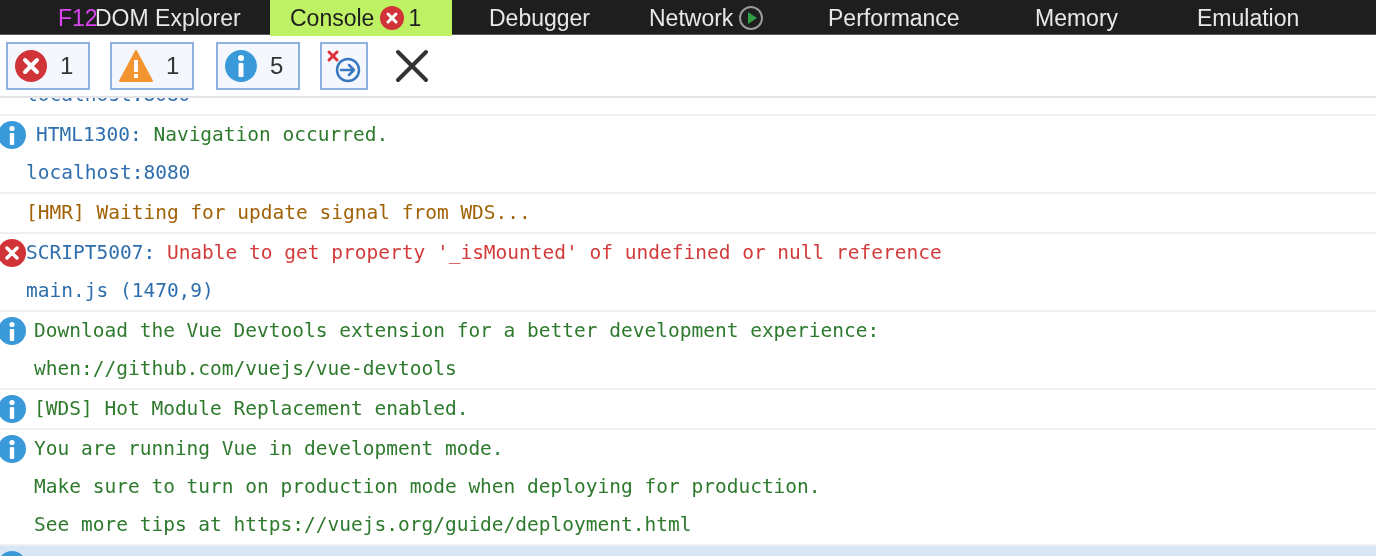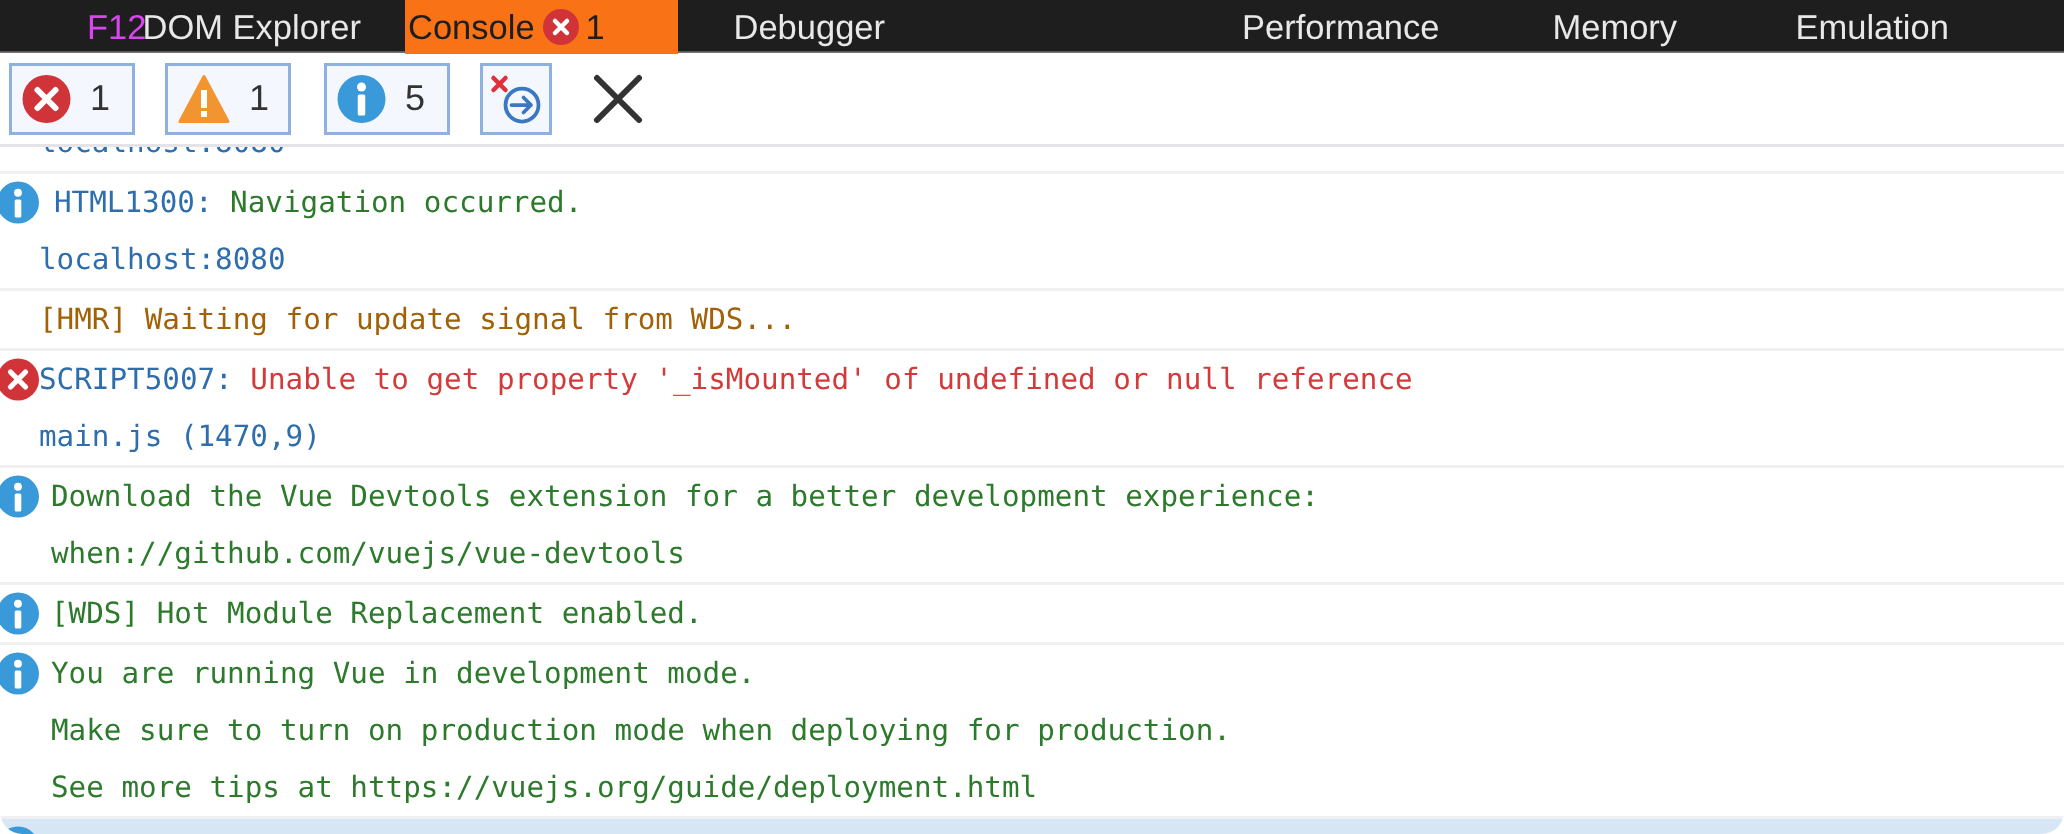--- a/index.html
+++ b/index.html
@@ -17,22 +17,22 @@
     box-sizing: border-box;
   }
   .tab {
     position: absolute; top: 0; height: 35px;
     color: #e8e8e8; font-size: 23px; line-height: 30px;
     display: flex; align-items: center; white-space: nowrap;
     cursor: pointer;
   }
   .tab.f12 { color: #d946ef; margin-left: 48px; }
   .tab.active {
-    background: #f97316; color: #1e1e1e;
-    padding: 0 2px; box-sizing: border-box; height: 36px;
+    background: #bef264; color: #1e1e1e;
+    padding: 0 20px; box-sizing: border-box; height: 36px;
   }
   .tab .badge-x {
     display: inline-block; width: 24px; height: 24px; border-radius: 50%;
     background: #d13438; margin-left: 6px; position: relative;
   }
   .tab .badge-x svg { position: absolute; left: 0; top: 0; }
   .tab .badge-count { margin-left: 4px; }
   .tab .play {
     display: inline-block; width: 24px; height: 24px; border-radius: 50%;
     border: 2px solid #9a9a9a; box-sizing: border-box; margin-left: 6px; position: relative;
@@ -56,21 +56,21 @@
   }
   .tbtn svg { margin-left: 6px; }
   .clear-btn {
     position: absolute; left: 388px; top: 6px; width: 48px; height: 48px;
     display: flex; align-items: center; justify-content: center; cursor: pointer;
   }
   
   .console {
     position: absolute; left: 0; top: 98px; width: 1376px; height: 458px;
     overflow: hidden;
-    font-family: "DejaVu Sans Mono", monospace; font-size: 19.5px; border-radius: 15px;
+    font-family: "DejaVu Sans Mono", monospace; font-size: 19.5px;
   }
   .entry {
     position: relative; border-bottom: 2px solid #f0f0f3;
     box-sizing: border-box;
   }
   .line {
     height: 38px; line-height: 38px; padding-left: 34px; white-space: pre;
   }
   .line.indent { padding-left: 26px; }
   .icon {
@@ -101,20 +101,24 @@
     <span class="badge-x">
       <svg width="24" height="24" viewBox="0 0 24 24">
           <path d="M8 8 L16 16 M16 8 L8 16" stroke="#fff" stroke-width="3" stroke-linecap="round"></path>
         </svg>
     </span>
     <span class="badge-count">1</span>
   </div>
   <div class="tab" style="left:489px;">
     <span>Debugger</span>
   </div>
+  <div class="tab" style="left:649px;">
+    <span>Network</span>
+    <span class="play"></span>
+  </div>
   <div class="tab" style="left:828px;">
     <span>Performance</span>
   </div>
   <div class="tab" style="left:1035px;">
     <span>Memory</span>
   </div>
   <div class="tab" style="left:1197px;">
     <span>Emulation</span>
   </div>
 </div>

